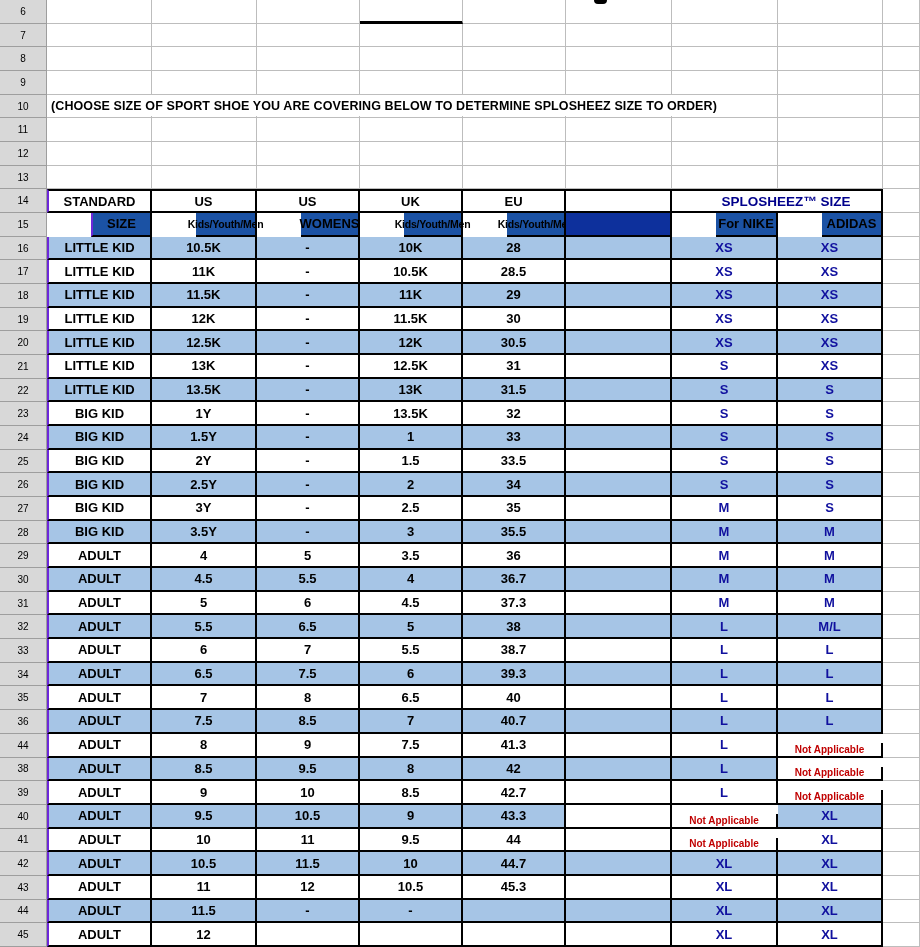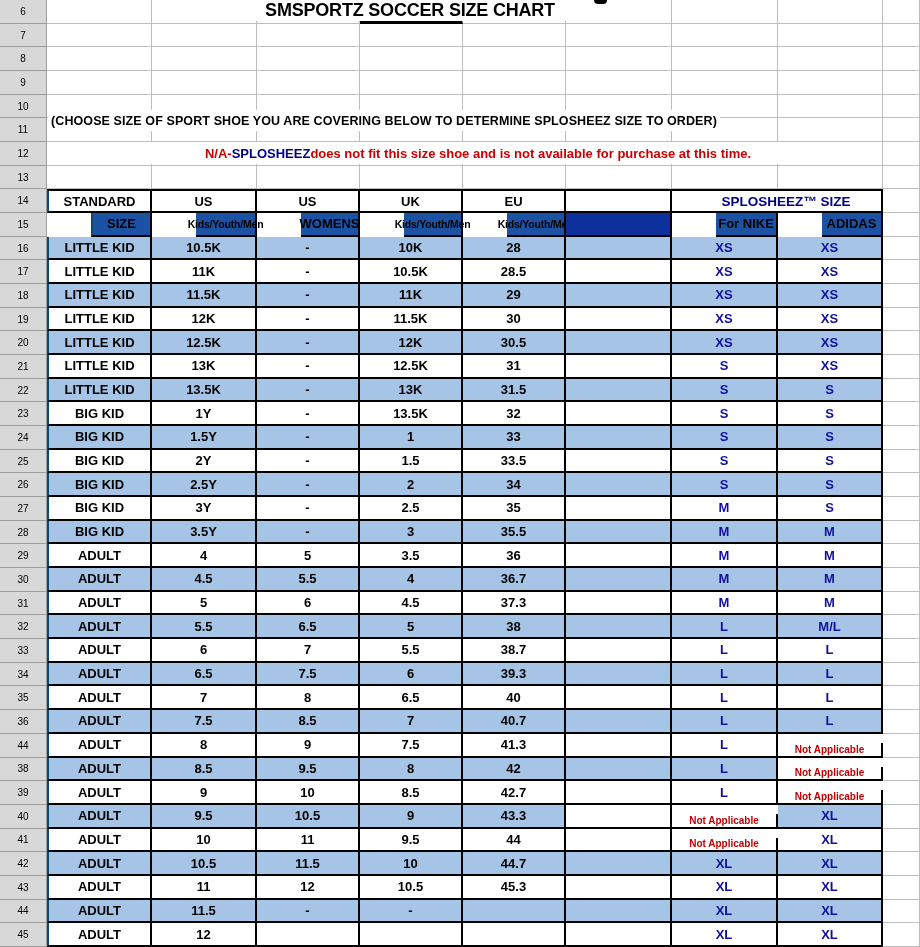--- a/index.html
+++ b/index.html
@@ -21,37 +21,37 @@
   .rowhdr{
     background:var(--row-header-bg);
     border-right:1px solid var(--row-header-border);
     border-bottom:1px solid var(--row-header-border);
     font-size:10px;color:#000;
   }
   .tbl{
     border-right:2px solid #000;border-bottom:2px solid #000;
     font-weight:bold;font-size:13px;color:#000;
   }
-  .first{border-left:2px solid #0c4a6e;text-align:center;}
+  .first{border-left:2px solid #6d28d9;text-align:center;}
   .top{border-top:2px solid #000;}
   .shaded{background:var(--light-blue);}
   .hdrblue{background:var(--header-blue);margin-left:44px;}
   .darknavy{background:var(--dark-navy);}
   .sub{font-size:10.5px;letter-spacing:-0.2px;}
   .navy{color:var(--navy-text);}
   .splz{color:var(--brand-navy);font-size:13.5px;padding-left:19px;}
   .na{background:#fff;color:var(--na-red);font-size:10px;margin-top:9px;}
   .d6u{border-bottom:3px solid #000;}
   .overlay{position:absolute;z-index:5;display:flex;align-items:center;background:#fff;white-space:nowrap;}
   #title{
     top:0;left:232px;width:356px;height:21px;justify-content:center;
     font-weight:bold;font-size:18px;color:#000;letter-spacing:-0.2px;
   }
   #instruction{
-    top:110px;left:48px;height:21px;padding:0 3px;
+    top:95px;left:48px;height:21px;padding:0 3px;
     font-weight:bold;font-size:12.5px;color:#000;letter-spacing:0.1px;
   }
   #notice{
     top:142px;left:150px;width:656px;height:22px;justify-content:center;
     font-weight:bold;font-size:13px;color:var(--notice-red);
   }
   #notice .brand{color:var(--brand-navy);}
   #topmark{
     position:absolute;z-index:6;left:594px;top:0;width:13px;height:4px;
     background:#000;border-radius:0 0 7px 7px;
@@ -458,22 +458,16 @@
       <div class="c tbl"></div>
       <div class="c tbl"></div>
       <div class="c tbl"></div>
       <div class="c tbl navy">XL</div>
       <div class="c tbl navy">XL</div>
       <div class="c"></div>
     </div>
 
   <div id="topmark"></div>
 
-  <div id="title" class="overlay">SMSPORTZ SOCCER SIZE CHART</div>
 
   <div id="instruction" class="overlay">(CHOOSE SIZE OF SPORT SHOE YOU ARE COVERING BELOW TO DETERMINE SPLOSHEEZ SIZE TO ORDER)</div>
 
-  <div id="notice" class="overlay">
-      <span>N/A-</span>
-      <span class="brand">SPLOSHEEZ</span>
-      <span> does not fit this size shoe and is not available for purchase at this time.</span>
-    </div>
 </div>
 
 </body></html>

